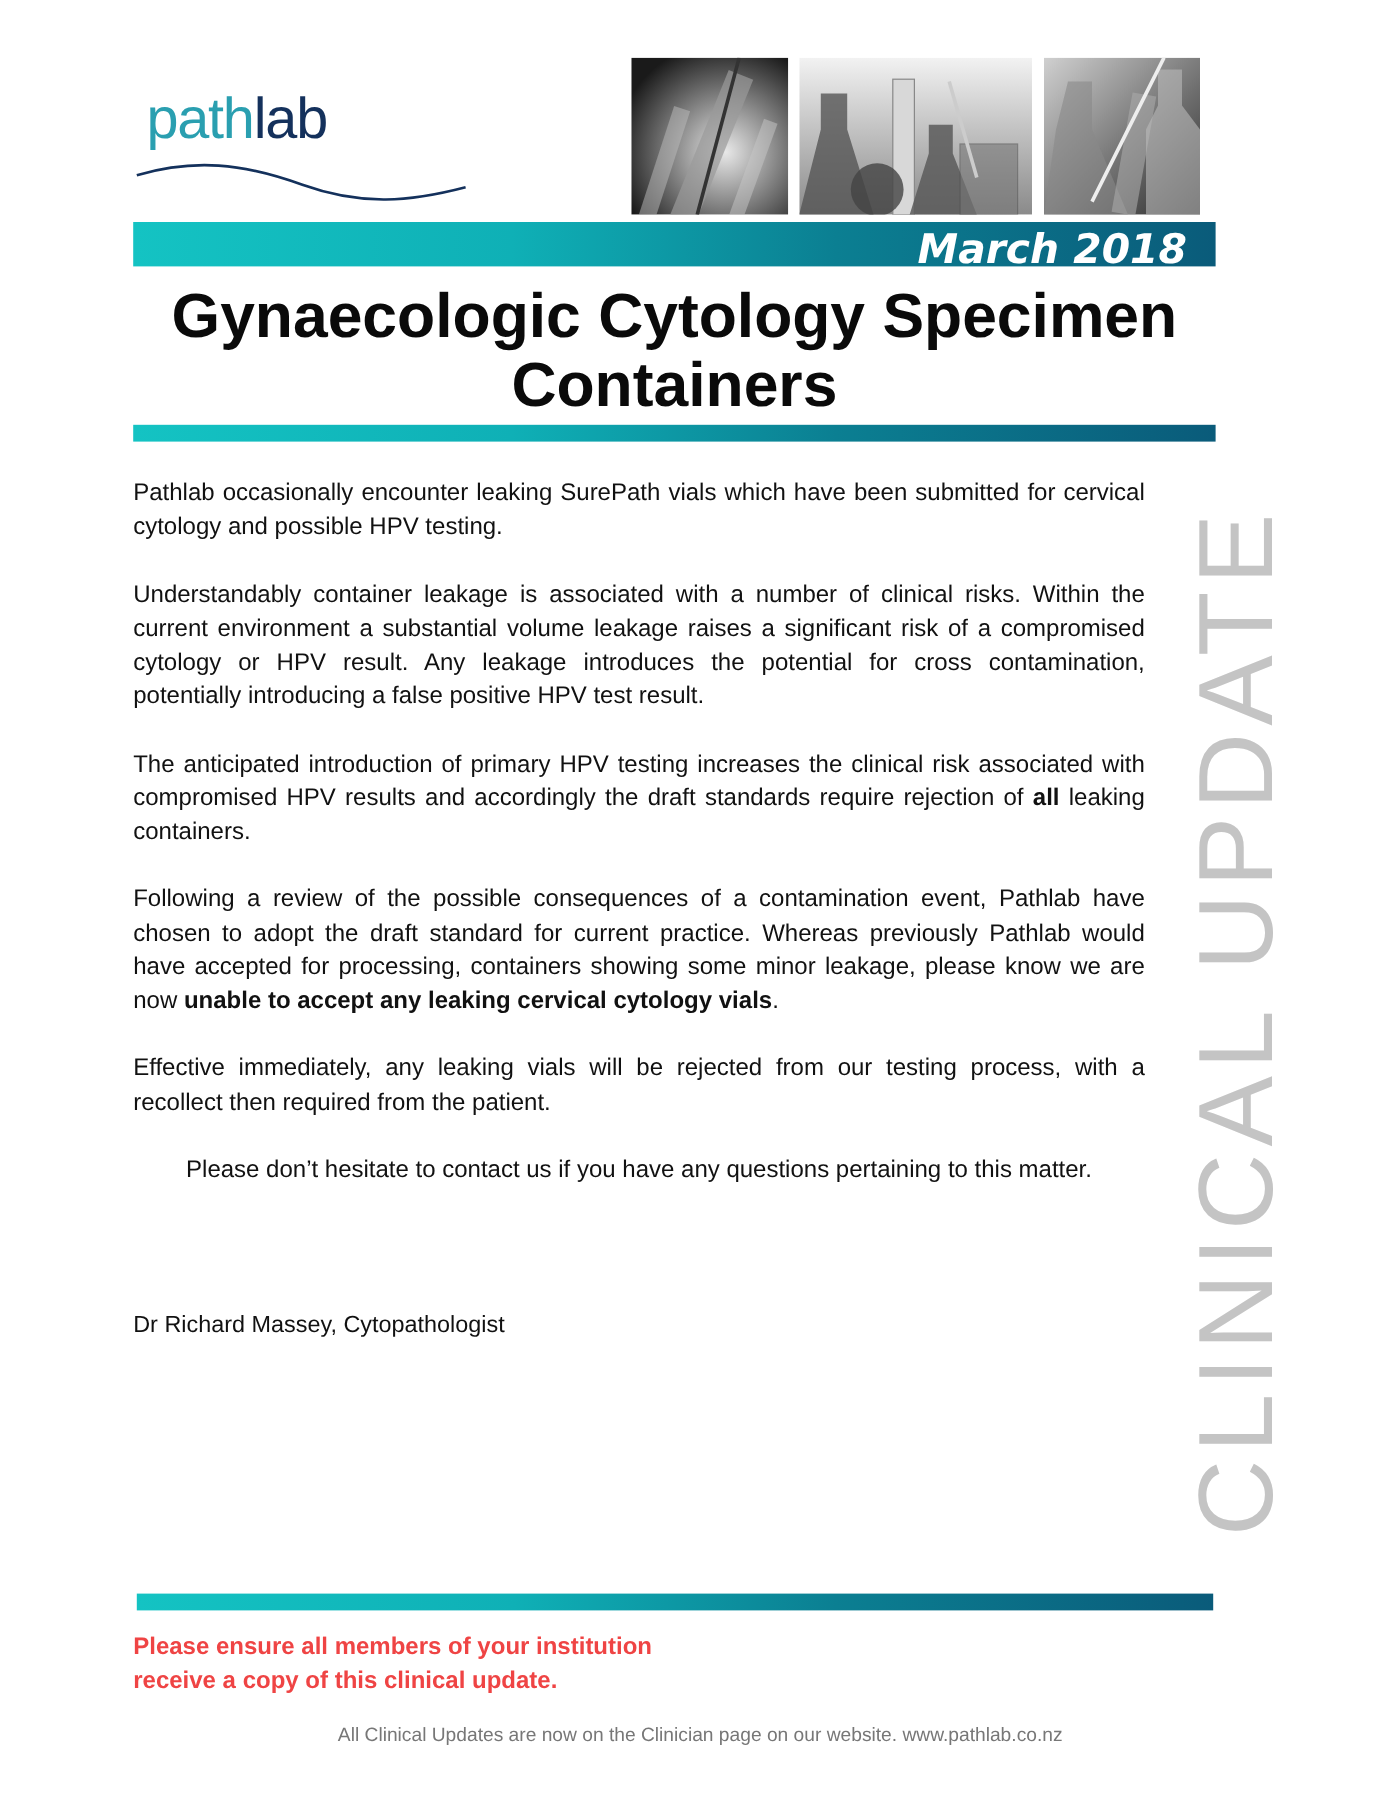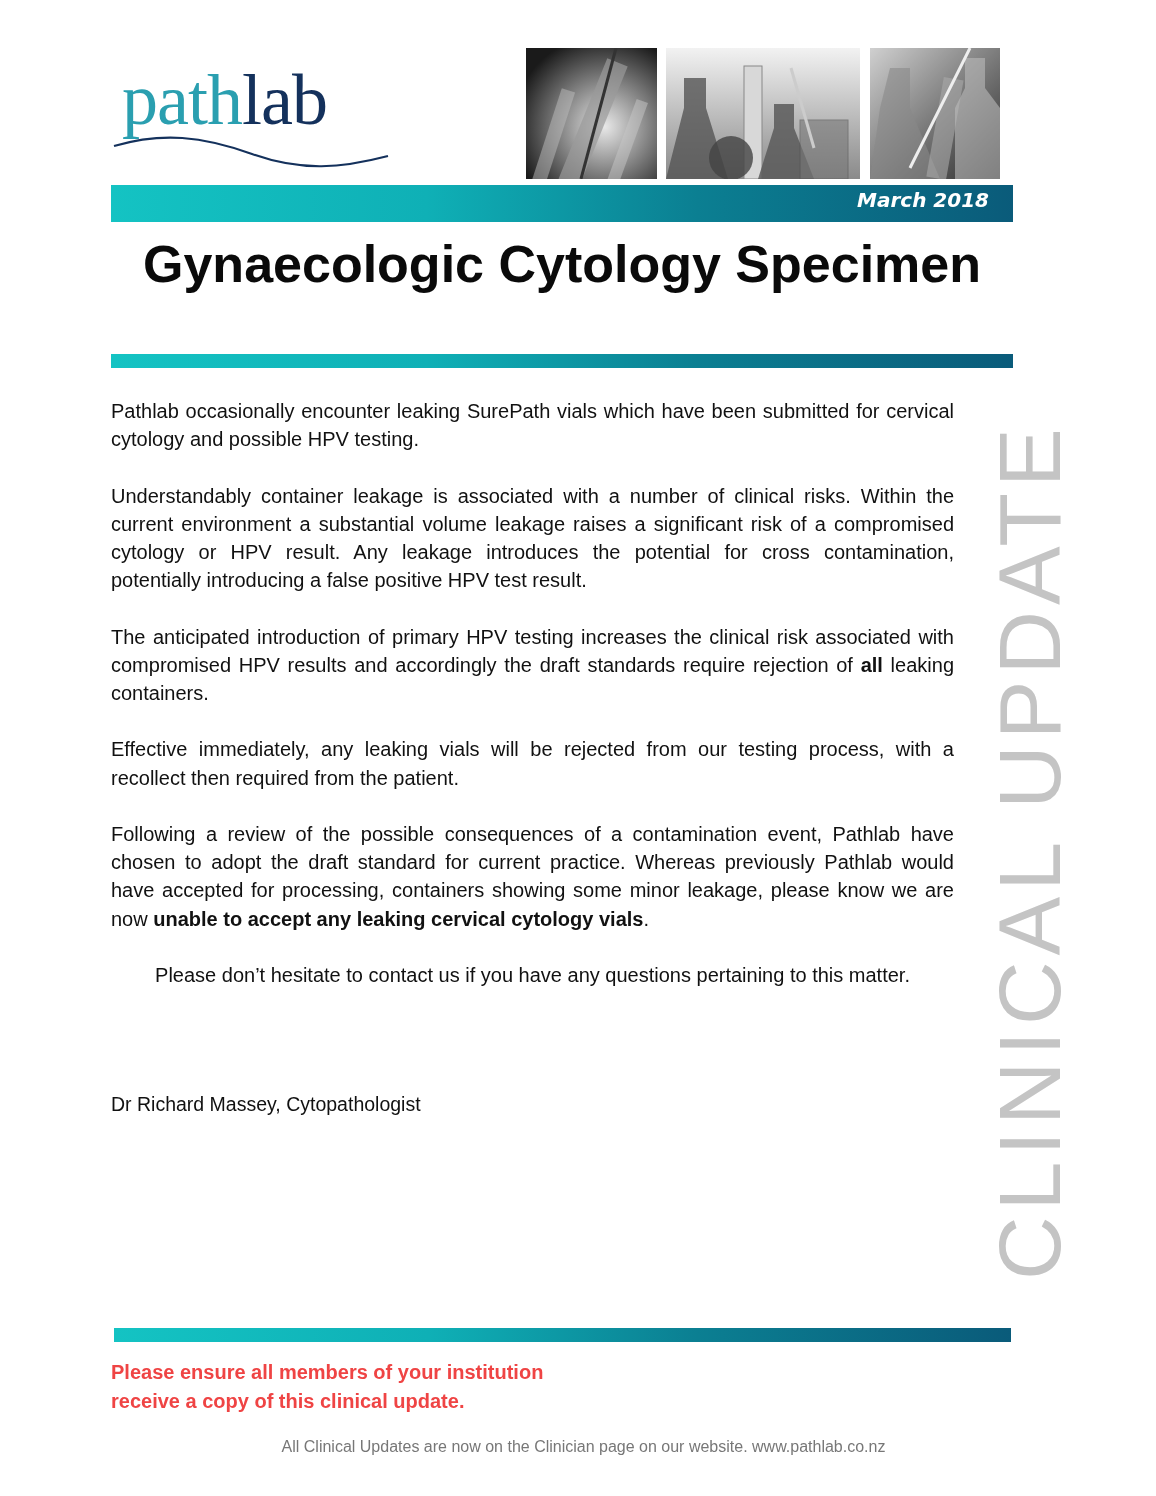--- a/index.html
+++ b/index.html
@@ -1,32 +1,32 @@
 <!DOCTYPE html>
 <html><head>
 <meta charset="utf-8">
 <style>
   html, body { margin: 0; padding: 0; background: #ffffff; }
   body { width: 1156px; height: 1496px; position: relative; overflow: hidden;
          font-family: "Liberation Sans", sans-serif; color: #111; }
 
   .logo { position: absolute; left: 112px; top: 60px; width: 290px; height: 120px; }
-  .logo-text { position: absolute; left: 10px; top: 0; font-size: 72px; line-height: 80px;
-               letter-spacing: -1px; font-family: Liberation Serif, serif; font-weight: 300; }
+  .logo-text { position: absolute; left: 10px; top: 0; font-size: 48px; line-height: 80px;
+               letter-spacing: -1px; font-family: Liberation Sans, sans-serif; font-weight: 300; }
   .logo-path { color: #2a9fb0; }
   .logo-lab { color: #14315c; }
   .logo-wave { position: absolute; left: 0; top: 72px; }
 
   .photos { position: absolute; top: 48px; left: 526px; height: 131px; }
   .photo { position: absolute; top: 0; height: 131px; overflow: hidden; }
   .photo svg { display: block; }
 
   .date-bar { position: absolute; left: 111px; top: 185px; width: 902px; height: 37px;
               background: linear-gradient(90deg, #14c3c3 0%, #0fb0b6 35%, #0b7f92 65%, #0a5b7a 100%); }
-  .date-text { position: absolute; right: 24px; top: 3px; color: #fff; font-size: 20px;
+  .date-text { position: absolute; right: 24px; top: 3px; color: #fff; font-size: 34px;
                font-weight: bold; font-style: italic; font-family: "DejaVu Sans", sans-serif; }
 
   .title { position: absolute; left: 111px; width: 902px; top: 236px; text-align: center;
            font-size: 52px; font-weight: bold; line-height: 57px; color: #0a0a0a; }
 
   .divider { position: absolute; left: 111px; top: 354px; width: 902px; height: 14px;
              background: linear-gradient(90deg, #14c3c3 0%, #0fb0b6 35%, #0b7f92 65%, #0a5b7a 100%); }
 
   .body { position: absolute; left: 111px; top: 397px; width: 843px; font-size: 20px; line-height: 28.2px; }
   .body p { margin: 0 0 28.2px 0; text-align: justify; }
@@ -106,30 +106,31 @@
     </svg>
   </div>
 </div>
 
 <div class="date-bar">
   <span class="date-text">March 2018</span>
 </div>
 
 <div class="title">
   <div>Gynaecologic Cytology Specimen</div>
+  <div>Containers</div>
 </div>
 
 <div class="divider"></div>
 
 <div class="body">
   <p>Pathlab occasionally encounter leaking SurePath vials which have been submitted for cervical cytology and possible HPV testing.</p>
   <p>Understandably container leakage is associated with a number of clinical risks. Within the current environment a substantial volume leakage raises a significant risk of a compromised cytology or HPV result. Any leakage introduces the potential for cross contamination, potentially introducing a false positive HPV test result.</p>
   <p><span>The anticipated introduction of primary HPV testing increases the clinical risk associated with compromised HPV results and accordingly the draft standards require rejection of </span><b>all</b><span> leaking containers.</span></p>
+  <p><span>Following a review of the possible consequences of a contamination event, Pathlab have chosen to adopt the draft standard for current practice. Whereas previously Pathlab would have accepted for processing, containers showing some minor leakage, please know we are now </span><b>unable to accept any leaking cervical cytology vials</b><span>.</span></p>
   <p>Effective immediately, any leaking vials will be rejected from our testing process, with a recollect then required from the patient.</p>
-  <p><span>Following a review of the possible consequences of a contamination event, Pathlab have chosen to adopt the draft standard for current practice. Whereas previously Pathlab would have accepted for processing, containers showing some minor leakage, please know we are now </span><b>unable to accept any leaking cervical cytology vials</b><span>.</span></p>
   <p class="last-left">Please don’t hesitate to contact us if you have any questions pertaining to this matter.</p>
 </div>
 
 <div class="sig">
   <div>Dr Richard Massey, Cytopathologist</div>
 </div>
 
 <div class="vertical">CLINICAL UPDATE</div>
 
 <div class="footer-bar"></div>

